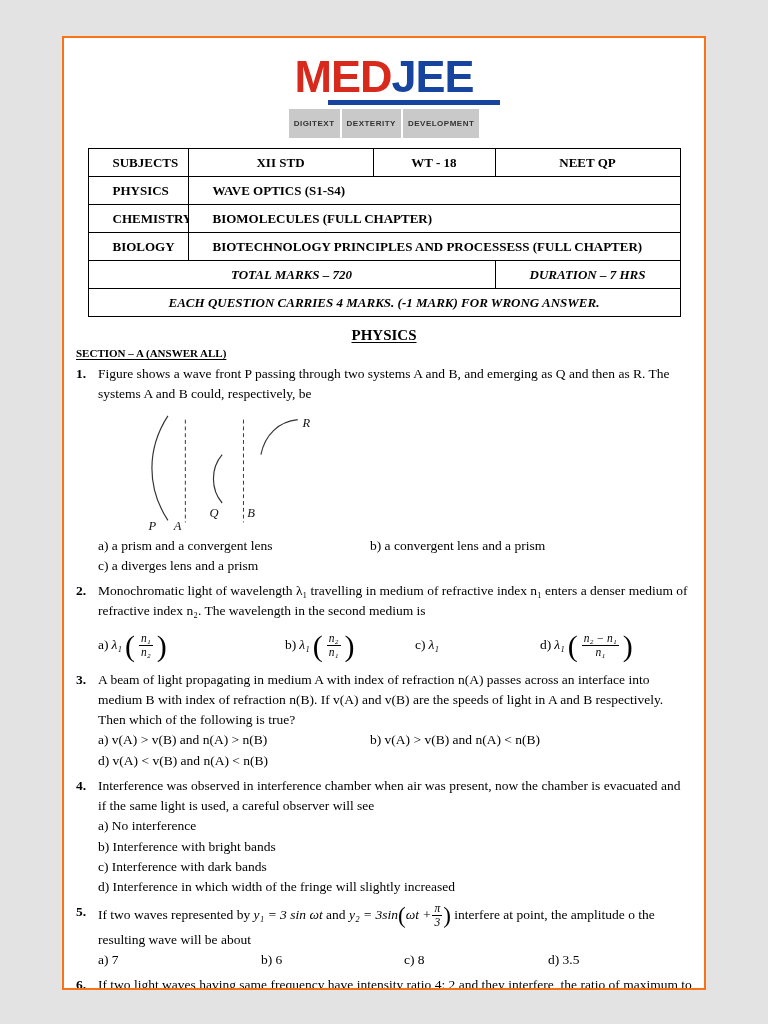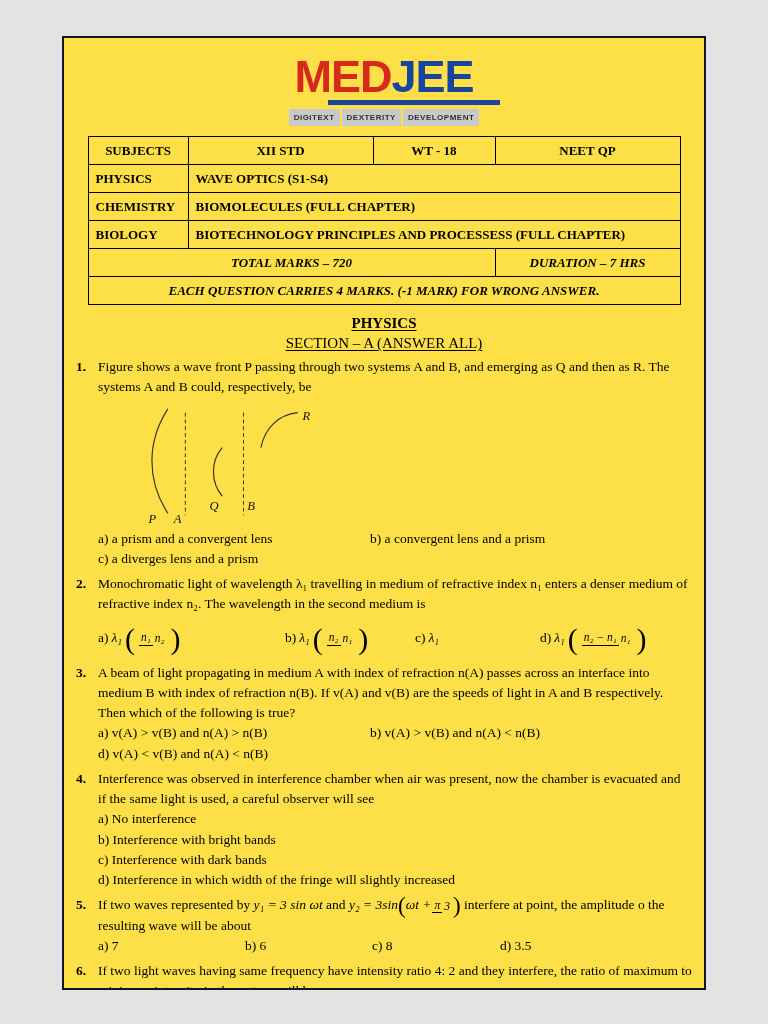--- a/index.html
+++ b/index.html
@@ -6,71 +6,71 @@
   html,body { margin:0; padding:0; }
   body {
     width:768px; height:1024px;
     background:#e3e3e3;
     font-family:"Liberation Serif", serif;
     color:#000;
   }
   .page {
     width:644px; height:954px;
     margin:36px auto 0;
-    background:#fde047;
-    border:2px solid #0f172a;
+    background:#ffffff;
+    border:2px solid #f97316;
     padding:12px 12px 0;
     overflow:hidden;
   }
 
   
   .logo-wrap { text-align:center; margin-top:4px; }
   .logo-text {
     font-family:"Liberation Sans", sans-serif;
     font-weight:800; font-size:45px; line-height:1; letter-spacing:-1px;
   }
   .logo-med { color:#d8291d; }
   .logo-jee { color:#16449e; }
   .logo-bar { width:172px; height:5px; background:#16449e; margin:1px auto 4px; transform:translateX(30px); }
   .tagline { display:flex; justify-content:center; gap:2px; }
   .chip {
     background:#c9c9c9; color:#333;
     font-family:"Liberation Sans", sans-serif;
     font-size:8px; font-weight:bold; letter-spacing:.5px;
-    padding:4px 5px;
+    padding:10px 5px;
     text-align:right;
   }
 
   
   table.ht { border-collapse:collapse; margin:10px auto 0; width:592px; table-layout:fixed; }
   .ht td {
     border:1.5px solid #000;
     font-weight:bold; font-size:13px;
-    padding:1px 7px; height:28px;
+    padding:1px 24px; height:28px;
     overflow:hidden; white-space:nowrap;
   }
   .c { text-align:center; }
   .ital { font-style:italic; }
 
   
   .h1 { font-size:15px; font-weight:bold; text-align:center; text-decoration:underline; text-underline-offset:2px; margin-top:10px; }
-  .h2 { font-size:15px; font-weight:normal; text-align:center; text-decoration:underline; text-underline-offset:2px; margin-top:3px; }
+  .h2 { font-size:11px; font-weight:bold; text-decoration:underline; text-underline-offset:2px; margin-top:3px; }
 
   
   .q { display:flex; margin-top:5px; font-size:13.5px; line-height:1.5; }
   .qnum { width:22px; flex:none; font-weight:bold; }
   .qbody { flex:1; min-width:0; }
   .opts2 { display:grid; grid-template-columns:272px 1fr; }
-  .opts4 { display:grid; grid-template-columns:147px 127px 128px 1fr; }
+  .opts4 { display:grid; grid-template-columns:147px 127px 128px 1fr;gap:16px; }
   .opts1 div { display:block; }
 
   
   .mathit { font-style:italic; }
   .frac {
-    display:inline-flex; flex-direction:row; align-items:center;
+    display:inline-flex; flex-direction:column; align-items:center;
     font-style:italic; font-size:11.5px; line-height:1.15;
     vertical-align:middle; margin:0 1px;
   }
   .frac .fn { border-bottom:1px solid #000; padding:0 2px; }
   .frac .fd { padding:0 2px; }
   .bp-lg { font-size:30px; line-height:0; vertical-align:middle; font-weight:400; }
   .bp-md { font-size:23px; line-height:0; vertical-align:middle; font-weight:400; }
   .q2row { display:flex; align-items:center; margin-top:5px; height:38px; }
   .q2opt { display:flex; align-items:center; gap:3px; }
   .w1 { width:187px; } .w2 { width:130px; } .w3 { width:125px; }

